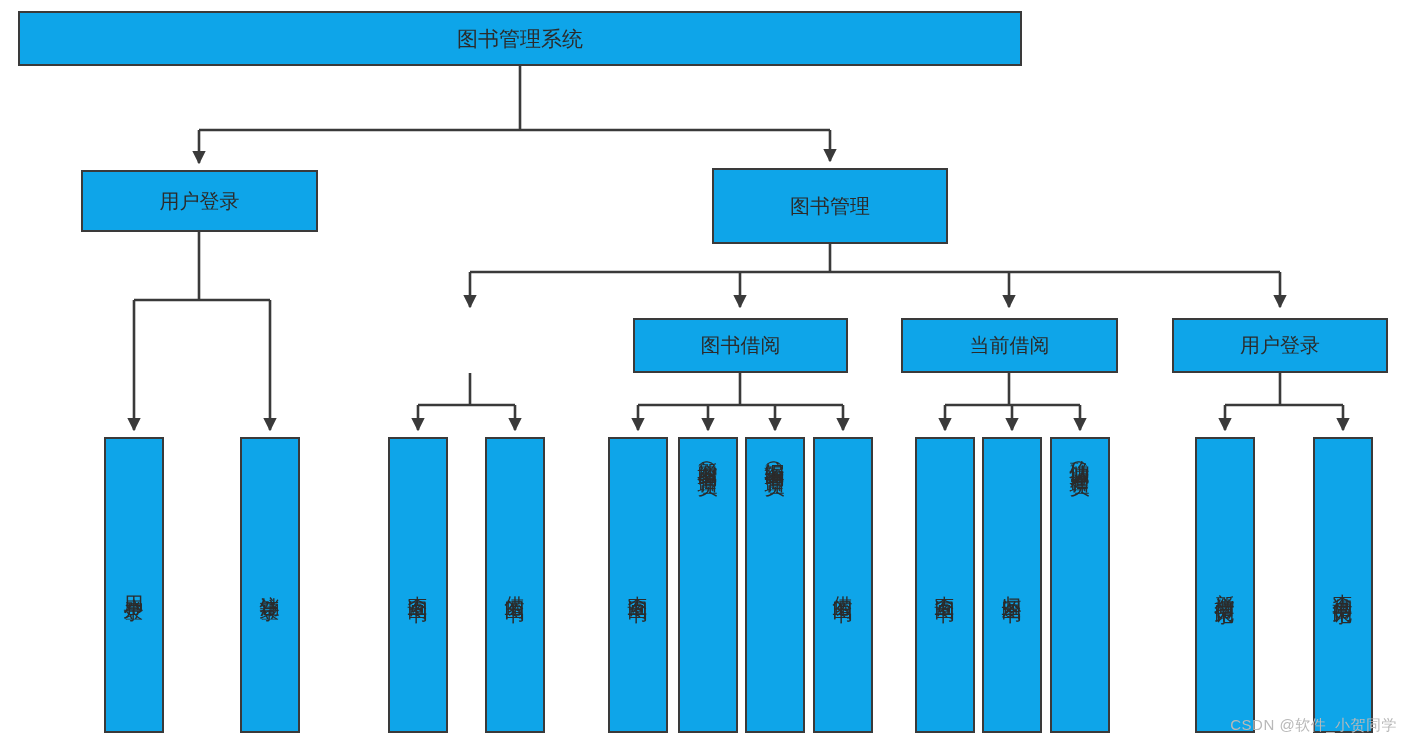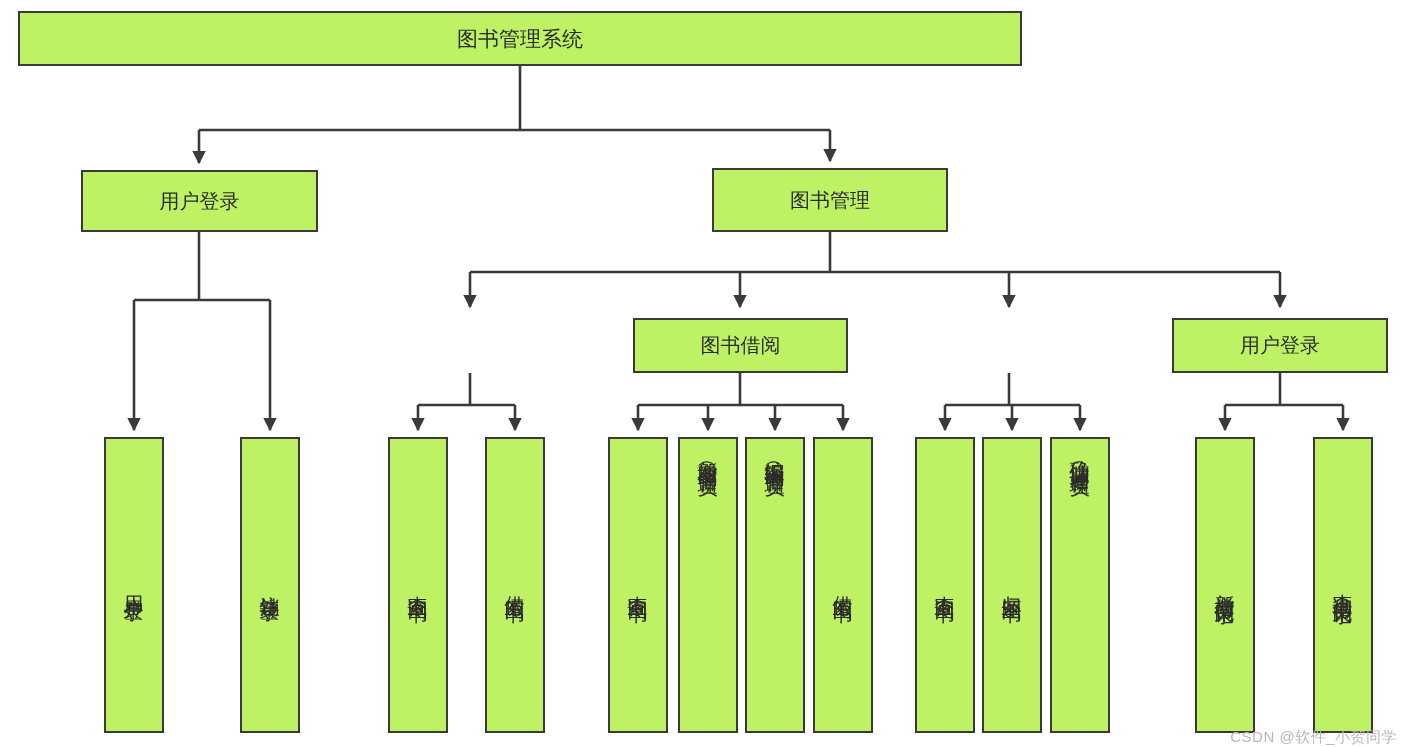--- a/index.html
+++ b/index.html
@@ -13,21 +13,21 @@
   }
   #canvas{position:relative;width:1405px;height:747px;}
 
   
   #wires{position:absolute;left:0;top:0;width:1405px;height:747px;}
 
   
   .node{
     position:absolute;
     box-sizing:border-box;
-    background:#bef264;
+    background:#0ea5e9;
     border:2.5px solid #3a3a3a;
     display:flex;
     align-items:center;
     justify-content:center;
     color:#2b2b2b;
   }
   .node .label{
     display:block;
     text-align:center;
     line-height:1.12;
@@ -55,21 +55,21 @@
     white-space:nowrap;
     transform:rotate(0deg);
   }
   
   .leaf.top .label{padding-top:0px;}
   .leaf.mid{align-items:center;padding-top:0;}
 
   
   #watermark{
     position:absolute;
-    right:8px;bottom:0;
+    right:8px;bottom:12px;
     font-size:15px;
     color:#b9b9b9;
     letter-spacing:.5px;
     white-space:nowrap;
     pointer-events:none;
     user-select:none;
     margin-left:16px;
   }
 </style>
 </head>
@@ -128,29 +128,32 @@
   </svg>
 
   <div class="node lvl-root" style="left:18px;top:11px;width:1004px;height:55px;">
     <span class="label">图书管理系统</span>
   </div>
 
   <div class="node lvl-mid" style="left:81px;top:170px;width:237px;height:62px;">
     <span class="label">用户登录</span>
   </div>
 
-  <div class="node lvl-mid" style="left:712px;top:168px;width:236px;height:64px;">
+  <div class="node lvl-mid" style="left:712px;top:168px;width:236px;height:76px;">
     <span class="label">图书管理</span>
   </div>
 
 
   <div class="node lvl-mid" style="left:633px;top:318px;width:215px;height:55px;">
     <span class="label">图书借阅</span>
   </div>
 
+  <div class="node lvl-mid" style="left:901px;top:318px;width:217px;height:55px;">
+    <span class="label">当前借阅</span>
+  </div>
 
   <div class="node lvl-mid" style="left:1172px;top:318px;width:216px;height:55px;">
     <span class="label">用户登录</span>
   </div>
 
   <div class="node leaf mid" style="left:104px;top:437px;width:60px;height:296px;">
     <span class="label">用户登录</span>
   </div>
 
   <div class="node leaf mid" style="left:240px;top:437px;width:60px;height:296px;">

